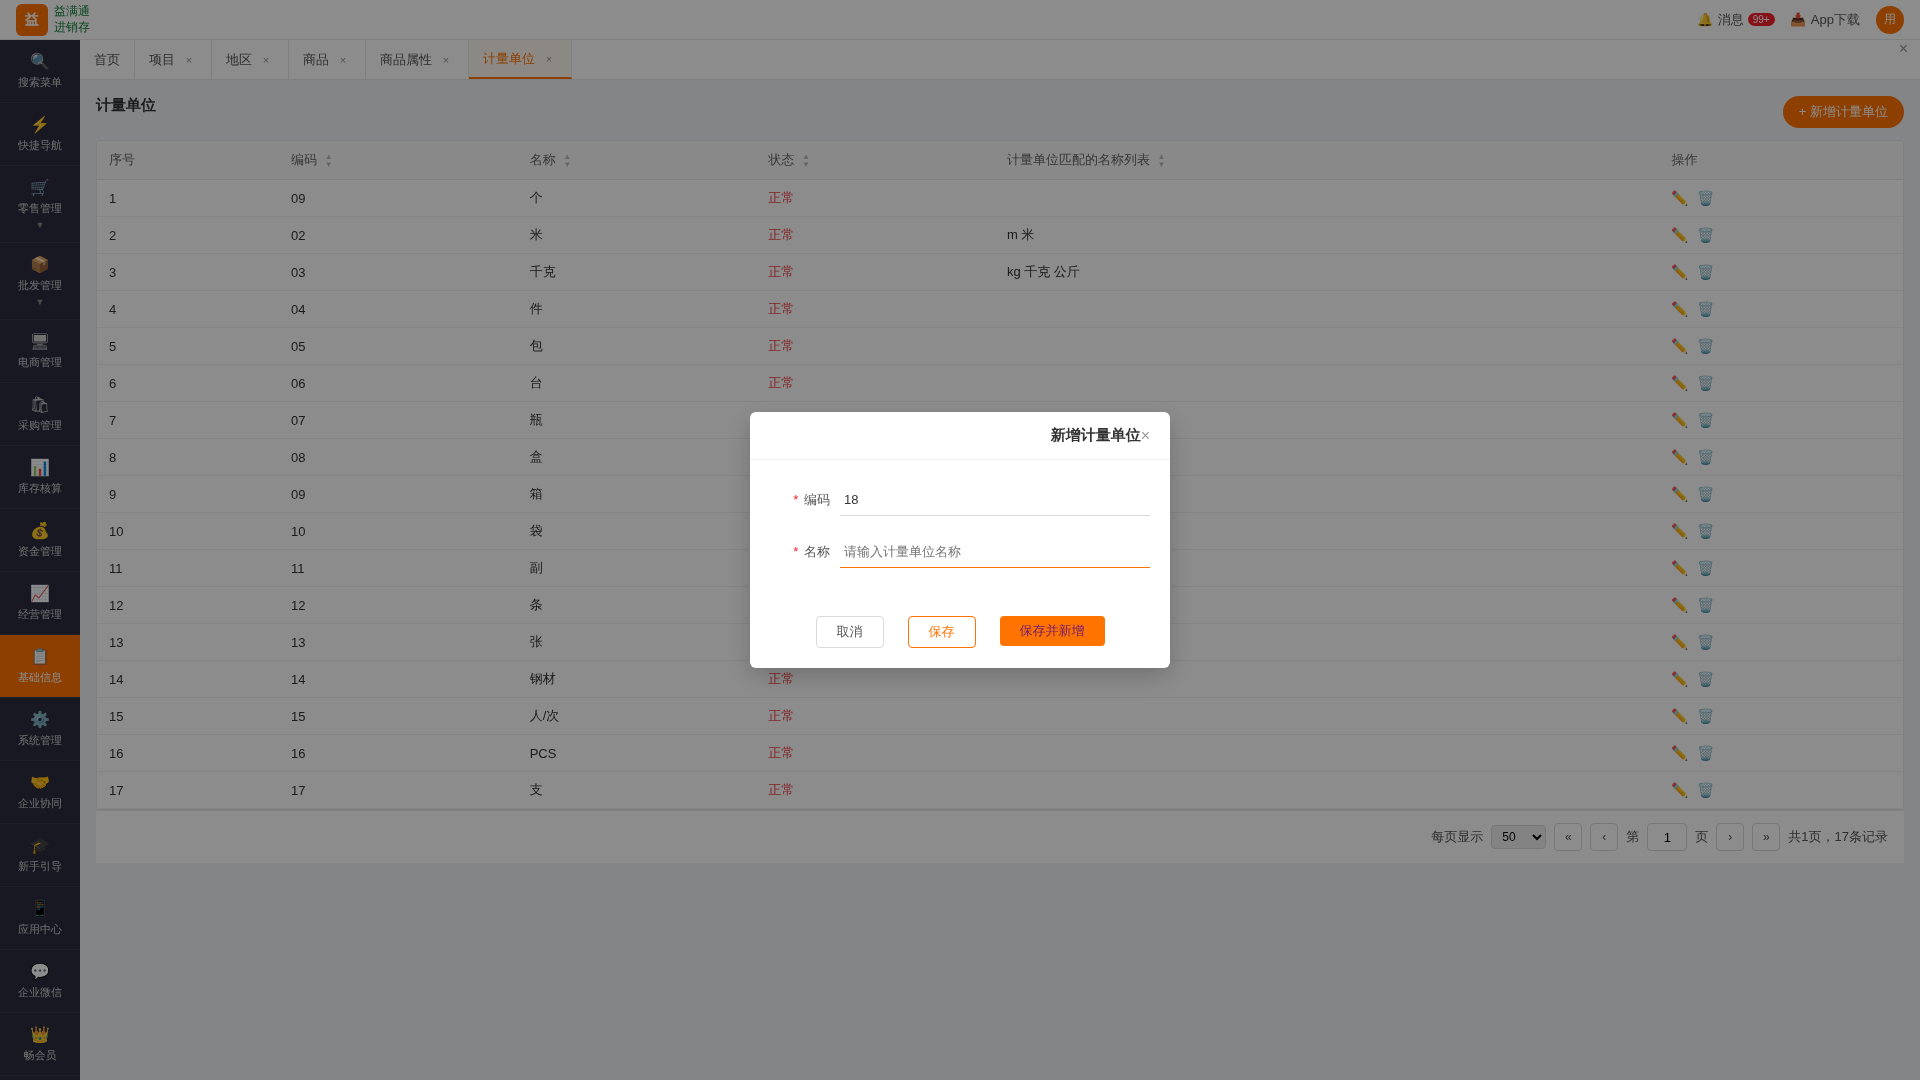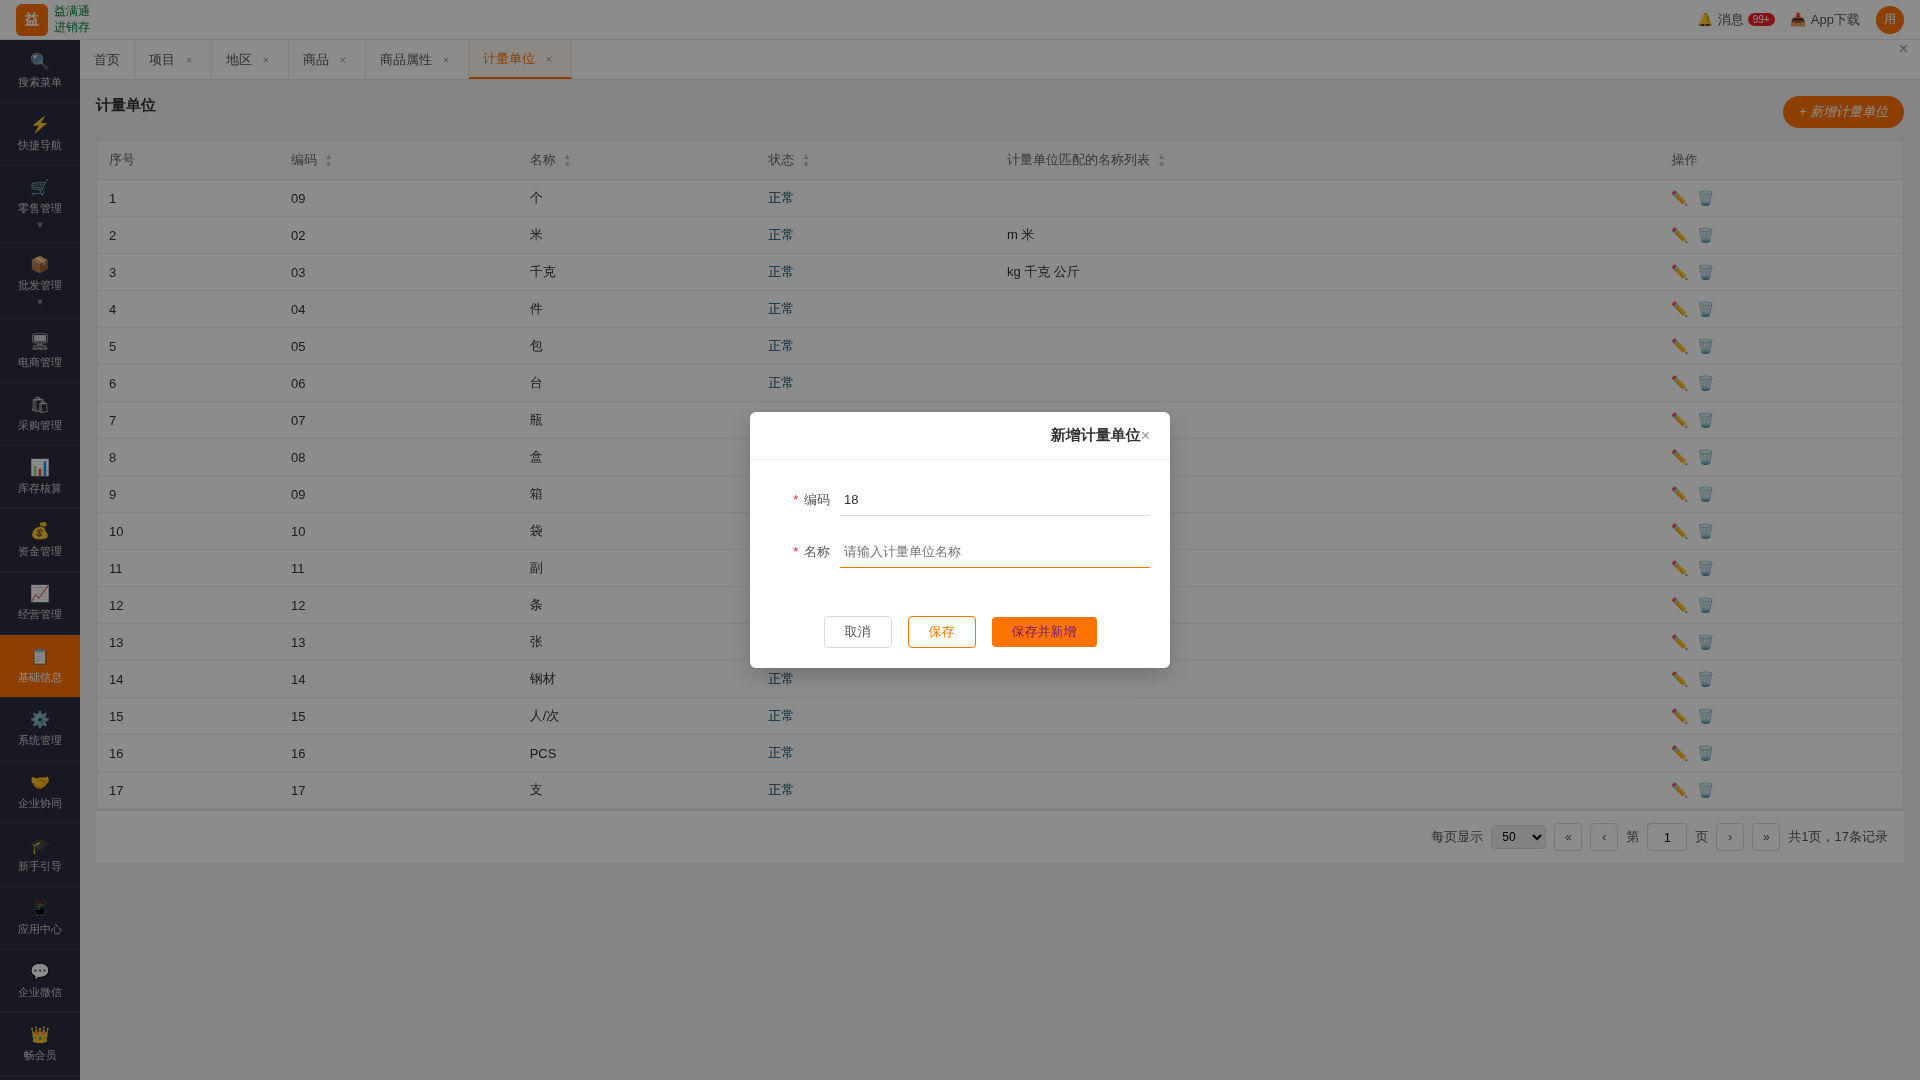--- a/index.html
+++ b/index.html
@@ -86,31 +86,31 @@
     }
     .tab-item.active { color: #ff7300; border-bottom: 2px solid #ff7300; background: #fff8f0; }
     .tab-item .close-btn { color: #999; font-size: 11px; width: 16px; height: 16px; display: flex; align-items: center; justify-content: center; border-radius: 50%; }
     .tab-close-all { margin-left: auto; padding: 0 12px; color: #999; cursor: pointer; font-size: 16px; }
 
     
     .page-area { flex: 1; padding: 16px; overflow-y: auto; position: relative; }
 
     
     .toolbar { display: flex; justify-content: flex-end; margin-bottom: 12px; }
-    .btn-primary { background: #ff7300; color: white; border: none; padding: 7px 16px; border-radius: 16px; cursor: pointer; font-size: 13px; font-style: italic; }
+    .btn-primary { background: #ff7300; color: white; border: none; padding: 7px 16px; border-radius: 16px; cursor: pointer; font-size: 13px; }
 
     
     .table-wrap { background: #fff; border-radius: 4px; border: 1px solid #e8e8e8; overflow: hidden; }
     table { width: 100%; border-collapse: collapse; font-size: 13px; }
     thead tr { background: #fafafa; }
     th { padding: 10px 12px; text-align: left; color: #666; font-weight: 500; border-bottom: 1px solid #e8e8e8; white-space: nowrap; }
     th .sort-icons { display: inline-flex; flex-direction: column; margin-left: 4px; vertical-align: middle; }
     th .sort-icons span { font-size: 8px; line-height: 1; color: #bbb; }
     td { padding: 9px 12px; border-bottom: 1px solid #f0f0f0; color: #333; }
-    .status-normal { color: #0c4a6e; }
+    .status-normal { color: #ef4444; }
     .action-btns { display: flex; gap: 8px; }
     .action-btn { color: #1890ff; cursor: pointer; font-size: 14px; }
     .action-btn.del { color: #999; }
 
     
     .pagination { display: flex; align-items: center; justify-content: flex-end; padding: 12px 16px; gap: 8px; font-size: 13px; color: #555; background: #fff; border-top: 1px solid #e8e8e8; }
     .page-size-select { border: 1px solid #d9d9d9; border-radius: 4px; padding: 3px 6px; font-size: 12px; }
     .page-nav-btn { width: 28px; height: 28px; border: 1px solid #d9d9d9; border-radius: 4px; background: #fff; cursor: pointer; display: flex; align-items: center; justify-content: center; color: #555; font-size: 12px; }
     .page-input { width: 40px; height: 28px; border: 1px solid #d9d9d9; border-radius: 4px; text-align: center; font-size: 13px; }
 
@@ -153,23 +153,23 @@
       border-bottom: 1px solid #d9d9d9;
       outline: none;
       font-size: 13px;
       padding: 0 4px;
       color: #333;
     }
     .form-input.active-input { border-bottom-color: #ff7300; }
     .modal-footer {
       padding: 12px 20px 20px;
       display: flex;
-      align-items: center;
+      align-items: flex-start;
       justify-content: center;
-      gap: 16px;
+      gap: 24px;
     }
     .btn-cancel { background: #fff; color: #555; border: 1px solid #d9d9d9; padding: 6px 20px; border-radius: 4px; cursor: pointer; font-size: 13px; }
     .btn-save { background: #fff; color: #ff7300; border: 1px solid #ff7300; padding: 6px 20px; border-radius: 4px; cursor: pointer; font-size: 13px; }
     .btn-save-new { background: #ff7300; color: #701a75; border: none; padding: 6px 20px; border-radius: 4px; cursor: pointer; font-size: 13px; }
   </style>
 </head>
 <body>
 
 <div class="top-bar">
   <div class="top-bar-left">

